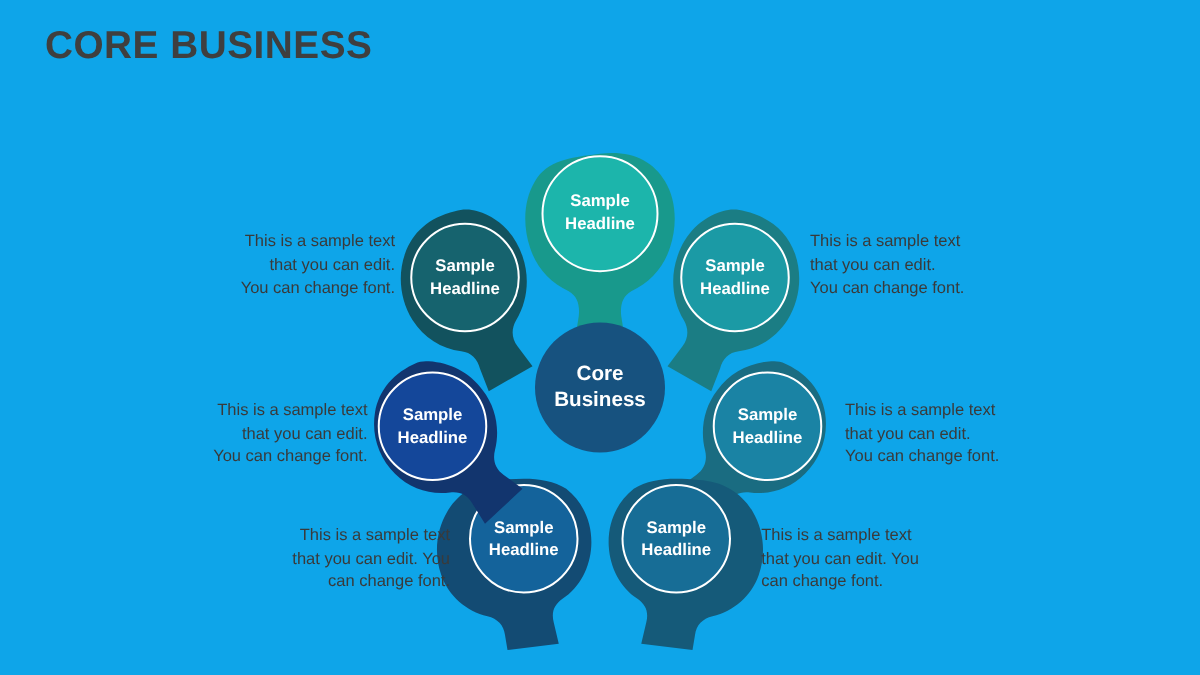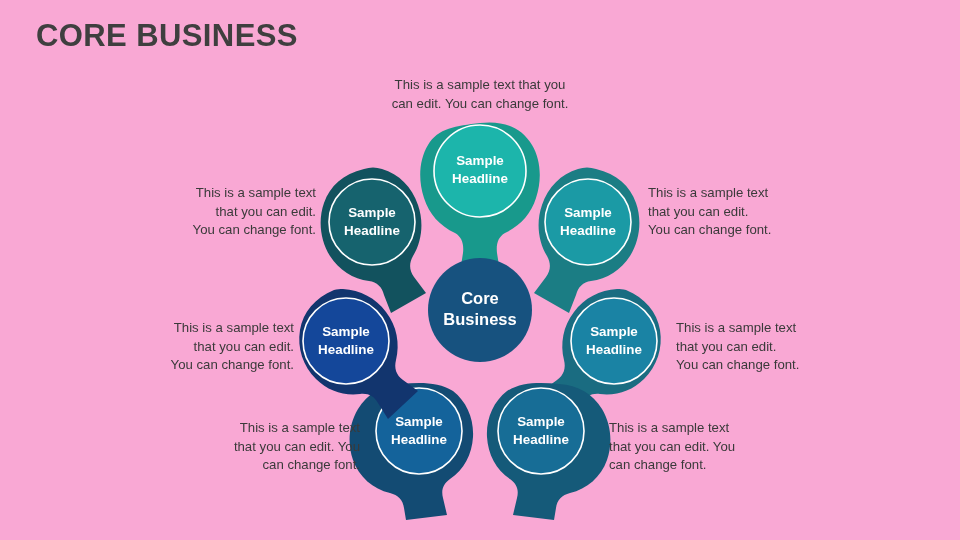--- a/index.html
+++ b/index.html
@@ -11,21 +11,21 @@
     height: 540px;
     background: #f1f1f1;
     font-family: "Liberation Sans", sans-serif;
     overflow: hidden;
     position: relative;
   }
   #slide {
     position: relative;
     width: 960px;
     height: 540px;
-    background: #f9a8d4;
+    background: #0ea5e9;
   }
   #page-title {
     position: absolute;
     left: 36px;
     top: 18px;
     font-size: 31px;
     font-weight: bold;
     color: #3f3f3f;
     letter-spacing: 0.4px;
     white-space: nowrap;
@@ -189,22 +189,20 @@
     </g>
 
     <g>
       <circle cx="480" cy="310" r="52" fill="#17527f"></circle>
       <text class="hub-label" x="480" y="304" text-anchor="middle">Core</text>
       <text class="hub-label" x="480" y="325" text-anchor="middle">Business</text>
     </g>
 
   </svg>
 
-  <div class="caption cap-center" style="left:366px; top:76px; width:228px;">This is a sample text that you
-can edit. You can change font.</div>
 
   <div class="caption cap-left" style="left:648px; top:184px; width:180px;">This is a sample text
 that you can edit.
 You can change font.</div>
 
   <div class="caption cap-left" style="left:676px; top:319px; width:180px;">This is a sample text
 that you can edit.
 You can change font.</div>
 
   <div class="caption cap-left" style="left:609px; top:419px; width:180px;">This is a sample text

